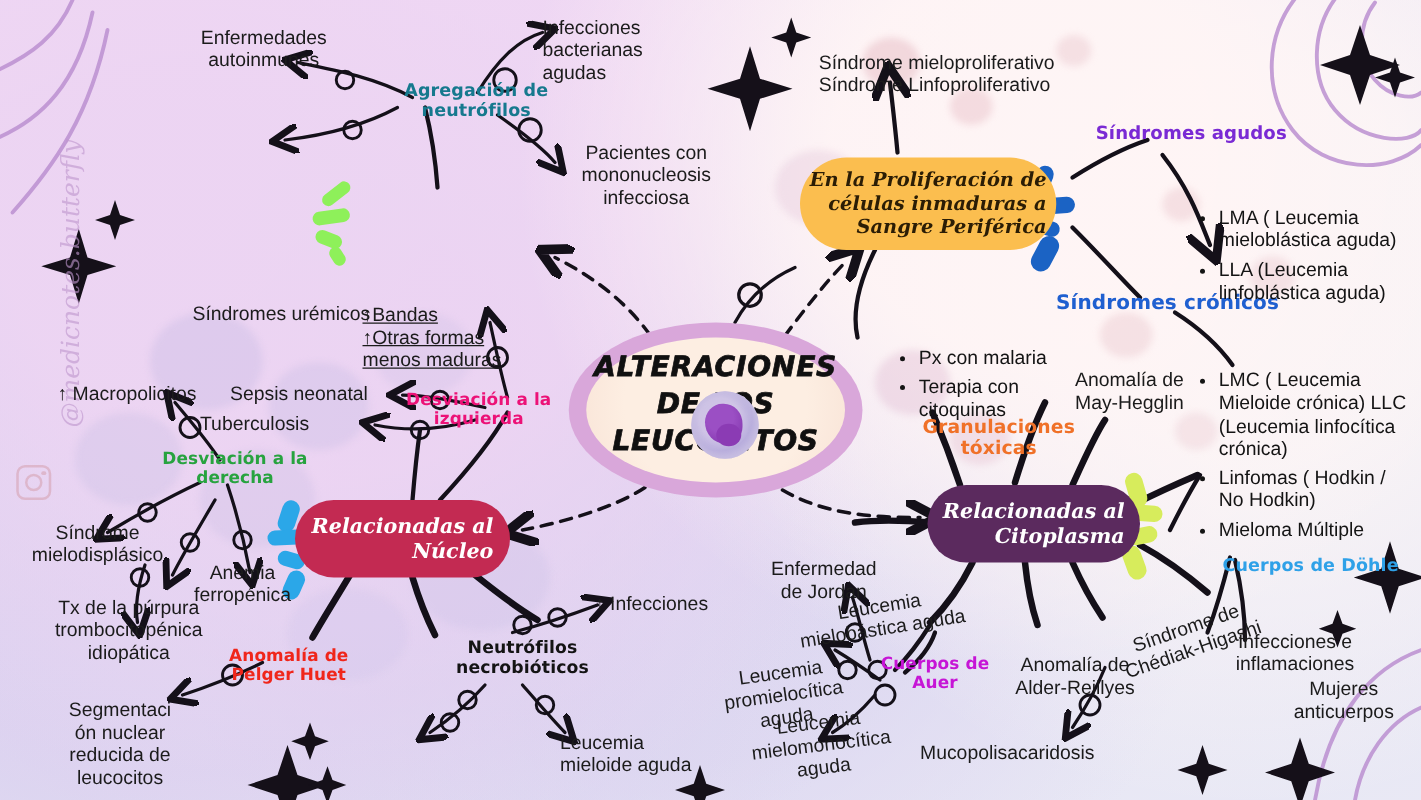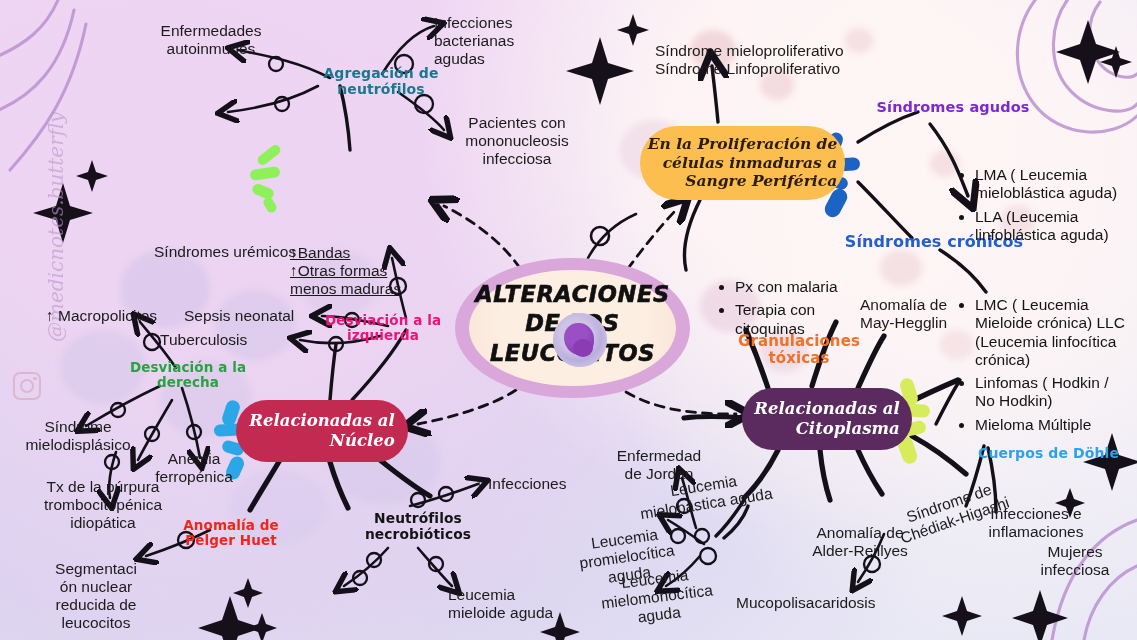--- a/index.html
+++ b/index.html
@@ -292,20 +292,22 @@
   <div class="hw" style="left:313px;top:313px;width:140px;color:#ec1277;font-size:13.5px;">Desviación a la
 izquierda</div>
   <div class="hw" style="left:118px;top:360px;width:140px;color:#27a33f;font-size:13.5px;">Desviación a la
 derecha</div>
   <div class="hw" style="left:161px;top:518px;width:140px;color:#f0261b;font-size:13.5px;">Anomalía de
 Pelger Huet</div>
   <div class="hw" style="left:348px;top:511px;width:140px;color:#141414;font-size:13.8px;">Neutrófilos
 necrobióticos</div>
   <div class="hw" style="left:724px;top:333px;width:150px;color:#f07128;font-size:15px;">Granulaciones
 tóxicas</div>
+  <div class="hw" style="left:692px;top:524px;width:112px;color:#c615d6;font-size:13.5px;">Cuerpos de
+Auer</div>
   <div class="hw" style="left:938px;top:446px;width:150px;color:#2fa1e8;font-size:14px;text-align:right;margin-left:31px;">Cuerpos de Döhle</div>
 
   <div class="t c" style="left:136px;top:22px;width:150px;">Enfermedades
 autoinmunes</div>
   <div class="t l" style="left:434px;top:14px;width:120px;">Infecciones
 bacterianas
 agudas</div>
   <div class="t c" style="left:451px;top:114px;width:132px;">Pacientes con
 mononucleosis
 infecciosa</div>
@@ -376,15 +378,15 @@
 mielomonocítica
 aguda</div>
   <div class="t c" style="left:800px;top:524px;width:120px;">Anomalía de
 Alder-Reillyes</div>
   <div class="t l" style="left:736px;top:594px;width:190px;">Mucopolisacaridosis</div>
   <div class="t c" style="left:888px;top:494px;width:128px;transform:rotate(-19deg);transform-origin:center;">Síndrome de
 Chédiak-Higashi</div>
   <div class="t c" style="left:974px;top:505px;width:124px;">Infecciones e
 inflamaciones</div>
   <div class="t c" style="left:1016px;top:543px;width:118px;">Mujeres
-infecciosa</div>
+anticuerpos</div>
 
 </div>
 
 </body></html>

